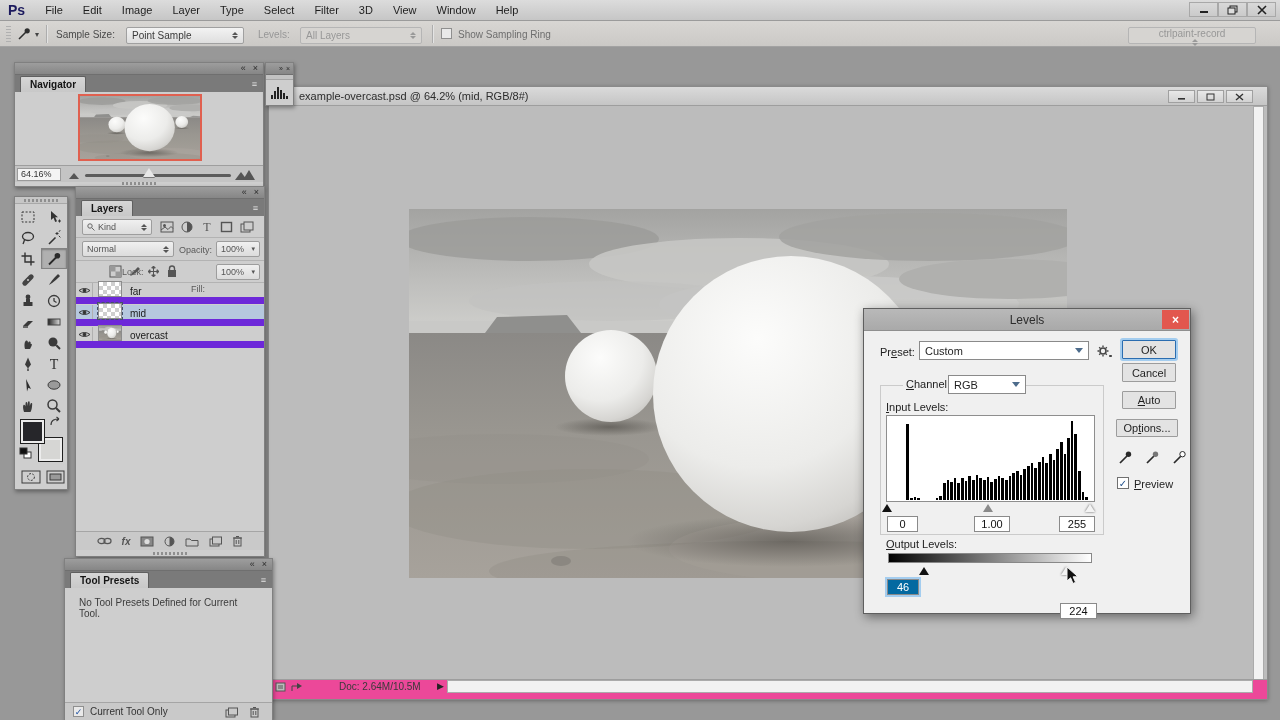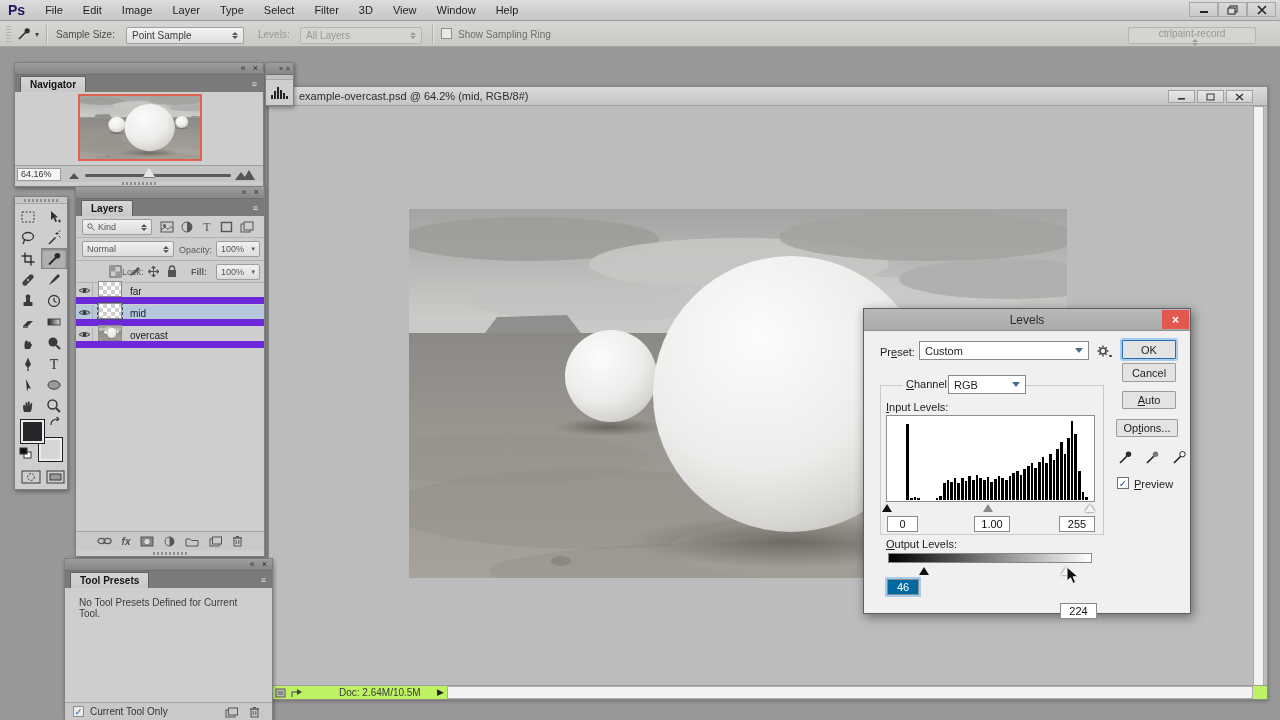--- a/index.html
+++ b/index.html
@@ -65,21 +65,21 @@
     background-size:8px 8px; background-position:0 0,4px 4px; }
   .lname { font-size:10px; color:#1a1a1a; margin-left:8px; }
   .smalldrop { background:linear-gradient(#f0f0f0,#dcdcdc); border:1px solid #9d9d9d; border-radius:2px; font-size:9px; color:#555; display:flex; align-items:center; justify-content:space-between; padding:0 4px; }
   .tinylabel { font-size:9px; color:#5a5a5a; }
 
   
   #docwin { position:absolute; left:268px; top:86px; width:1000px; height:614px; background:#bcbcbc; border:1px solid #8a8a8a; z-index:1; box-shadow:0 1px 4px rgba(0,0,0,.3); }
   #doctitle { height:19px; background:linear-gradient(#dadada,#c5c5c5); border-bottom:1px solid #9e9e9e; display:flex; align-items:center; }
   #doctitle span { font-size:11px; color:#2d2d2d; margin-left:30px; }
   .docbtn { width:27px; height:13px; border:1px solid #a0a0a0; background:linear-gradient(#e8e8e8,#d2d2d2); display:flex; align-items:center; justify-content:center; margin-left:2px; }
-  #docstatus { position:absolute; left:0; bottom:0; width:100%; height:14px; background:#bef264; border-top:1px solid #9d9d9d; font-size:10px; color:#3a3a3a; }
+  #docstatus { position:absolute; left:0; bottom:0; width:100%; height:20px; background:#ec4899; border-top:1px solid #9d9d9d; font-size:10px; color:#3a3a3a; }
   .scroll { background:#f2f2f2; border:1px solid #ababab; }
 
   
   #levels { position:absolute; left:863px; top:308px; width:328px; height:306px; background:#f0f0f0; border:1px solid #5f5f5f; box-shadow:2px 3px 10px rgba(0,0,0,.45); z-index:10; font-size:11px; }
   #lv-title { height:22px; background:linear-gradient(#b9b9b9,#a9a9a9); border-bottom:1px solid #8f8f8f; position:relative; display:flex; align-items:center; justify-content:center; font-size:12px; color:#2d2d2d; }
   #lv-close { position:absolute; right:1px; top:1px; width:27px; height:19px; background:#e2574e; color:#fff; display:flex; align-items:center; justify-content:center; font-size:12px; font-weight:bold; }
   .wbtn { position:absolute; background:#e3e3e3; border:1px solid #9c9c9c; border-radius:1px; display:flex; align-items:center; justify-content:center; font-size:11px; color:#1f1f1f; }
   .wbtn.focus { border:1px solid #2a6db0; box-shadow:0 0 0 2px #a4cdef; }
   .wdrop { position:absolute; background:#fff; border:1px solid #8a8a8a; display:flex; align-items:center; justify-content:space-between; padding:0 5px; font-size:11px; color:#1f1f1f; }
   .chev { width:0; height:0; border-left:4px solid transparent; border-right:4px solid transparent; border-top:5px solid #4d6c8c; }
@@ -521,21 +521,21 @@
     <svg class="abs" style="left:52px;top:4px;" width="13" height="13">
         <path d="M2,11 C4,8 8,4 10,2 L12,4 C10,6 6,10 2,11 Z" fill="#555"></path>
       </svg>
     <svg class="abs" style="left:71px;top:4px;" width="13" height="13">
         <path d="M6.5,1 L6.5,12 M1,6.5 L12,6.5 M6.5,1 l-1.8,2 h3.6 Z M6.5,12 l-1.8,-2 h3.6 Z M1,6.5 l2,-1.8 v3.6 Z M12,6.5 l-2,-1.8 v3.6 Z" stroke="#555" fill="#555"></path>
       </svg>
     <svg class="abs" style="left:90px;top:3px;" width="12" height="14">
         <rect x="2" y="6" width="8" height="7" fill="#555"></rect>
         <path d="M3.5,6 V4.5 a2.5,2.5 0 0 1 5,0 V6" fill="none" stroke="#555" stroke-width="1.4"></path>
       </svg>
-    <span class="tinylabel abs" style="left:115px;top:6px;font-weight:bold;">Fill:</span>
+    <span class="tinylabel abs" style="left:115px;top:23px;">Fill:</span>
     <div class="smalldrop abs" style="left:140px;top:3px;width:44px;height:16px;">
       <span>100%</span>
       <span style="font-size:7px;color:#555;">▾</span>
     </div>
   </div>
 
   <div class="lrow" style="top:96px;">
     <div class="eyecell">
         <svg width="13" height="9">
           <path d="M1,4.5 Q6.5,0.5 12,4.5 Q6.5,8.5 1,4.5 Z" fill="none" stroke="#333"></path>

